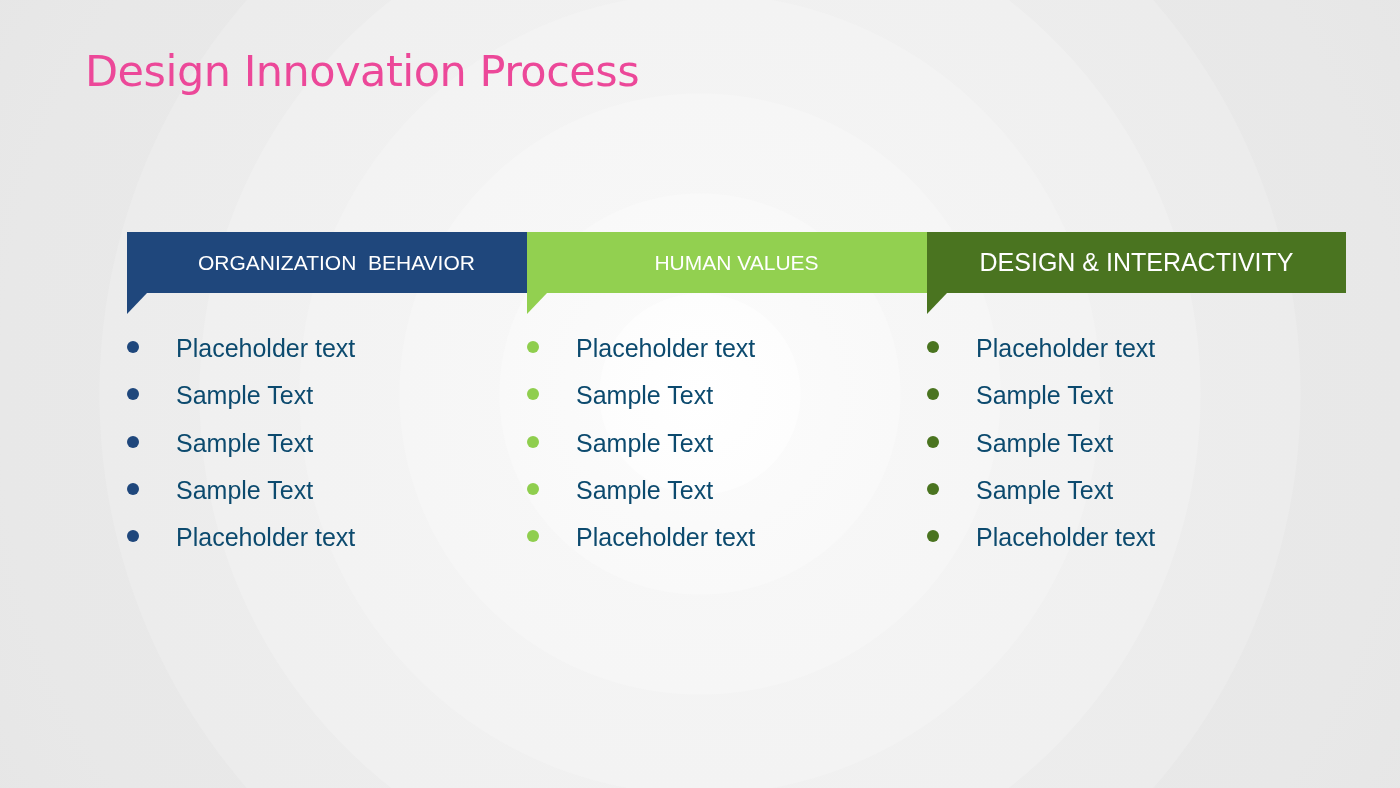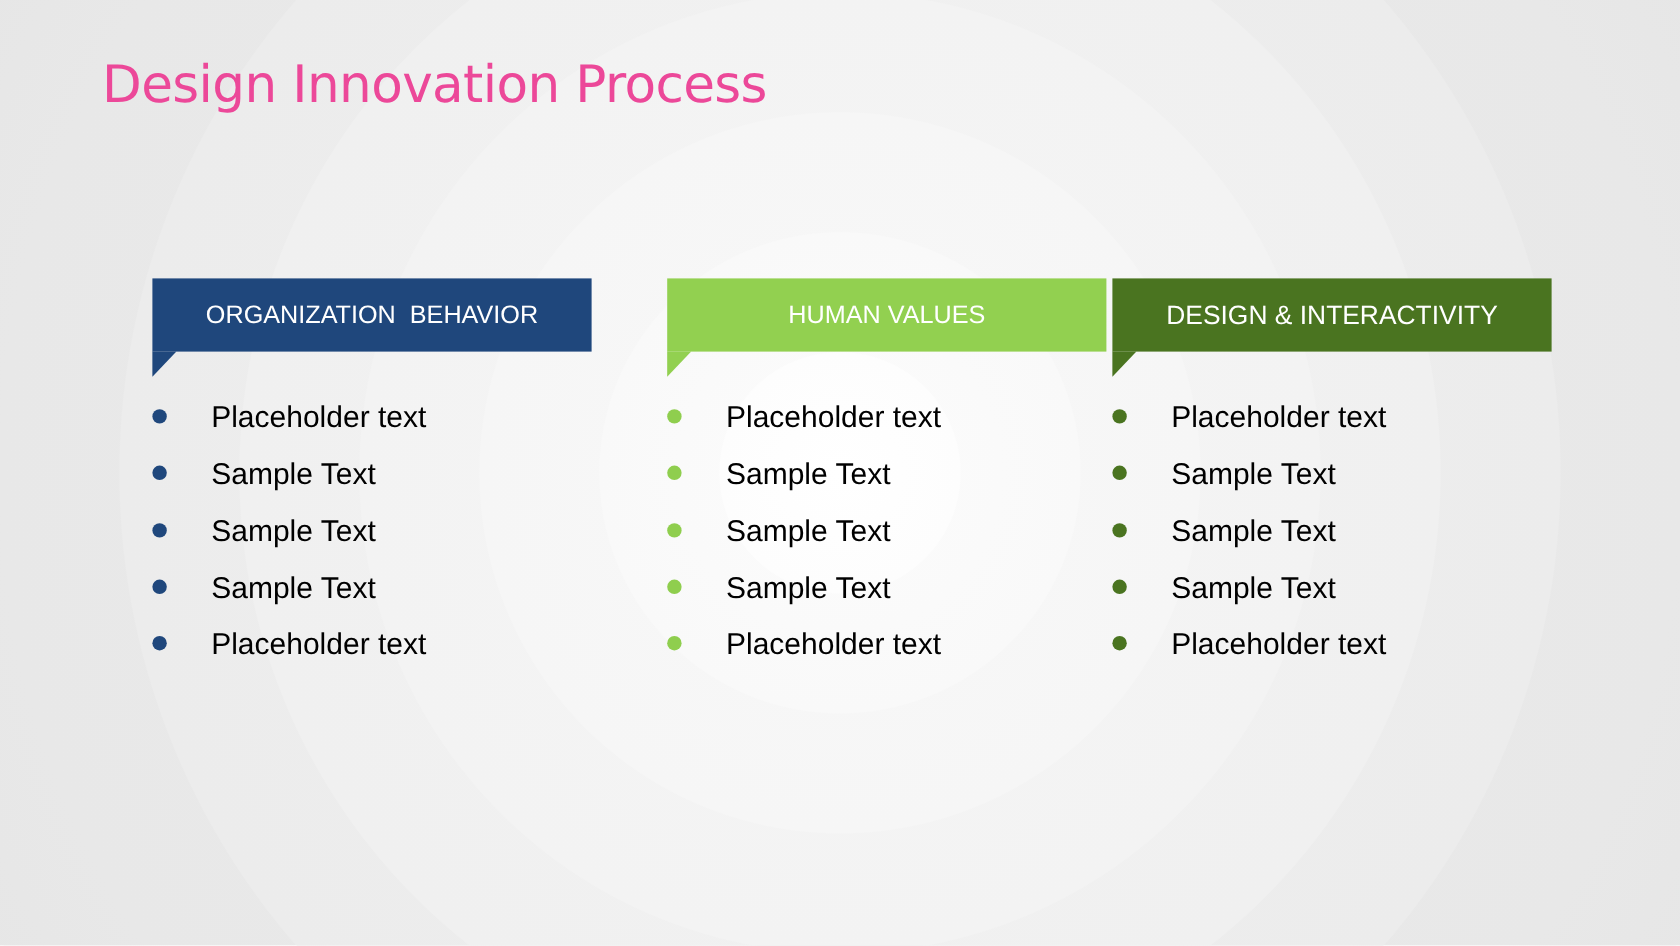--- a/index.html
+++ b/index.html
@@ -21,49 +21,49 @@
         radial-gradient(circle at 700px 394px, #efefef 0px, #ececec 600px, rgba(234,234,234,0) 601px),
         radial-gradient(circle at 700px 394px, #ebebeb 0px, #e8e8e8 700px, #e5e5e5 900px);
     }
     .title {
       position: absolute; left: 85px; top: 46px; z-index: 1;
       font-family: "DejaVu Sans", sans-serif;
       font-size: 43px; color: #ec4899; letter-spacing: -0.5px; margin: 0; font-weight: normal;
     }
     .column { position: absolute; top: 232px; width: 356px; z-index: 1; }
     .col-1 { left: 127px; }
-    .col-2 { left: 527px; margin-left: 29px; }
+    .col-2 { left: 527px; }
     .col-3 { left: 927px; }
     .callout {
-      position: relative; height: 61px; width: 366px;
+      position: relative; height: 61px; width: 419px;
       display: flex; align-items: center; justify-content: center;
       color: #fff;
     }
     .callout .label { font-size: 21px; white-space: pre; }
-    .col-3 .callout .label { font-size: 22px; }
+    .col-3 .callout .label { font-size: 25px; }
     .callout .notch {
       position: absolute; left: 0; top: 61px; width: 0; height: 0;
       border-top: 21px solid; border-right: 20px solid transparent;
     }
     .col-1 .callout { background: #1f477c; }
     .col-1 .callout .notch { border-top-color: #1f477c; }
     .col-2 .callout { background: #92d050; }
     .col-2 .callout .notch { border-top-color: #92d050; }
     .col-3 .callout { background: #4a7420; }
     .col-3 .callout .notch { border-top-color: #4a7420; }
     .bullets { list-style: none; margin: 0; padding: 0; position: absolute; top: 110px; left: 0; }
     .bullet-item { position: relative; height: 47.3px; }
     .dot {
       position: absolute; left: 0; top: -1px; width: 12px; height: 12px; border-radius: 50%;
     }
     .col-1 .dot { background: #1f477c; }
     .col-2 .dot { background: #8fce4e; }
     .col-3 .dot { background: #4a7420; }
     .bullet-text {
-      position: absolute; left: 49px; top: -8px; font-size: 25px; color: #000000;
+      position: absolute; left: 49px; top: -8px; font-size: 25px; color: #0c4a6e;
       white-space: nowrap;
     }
   </style>
 </head>
 <body>
 
 <div class="bg"></div>
 
 <h1 class="title">Design Innovation Process</h1>
 

